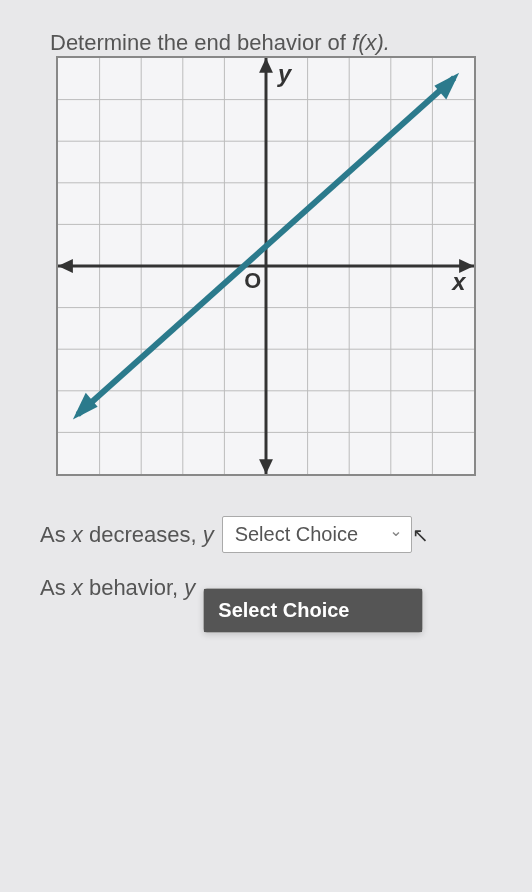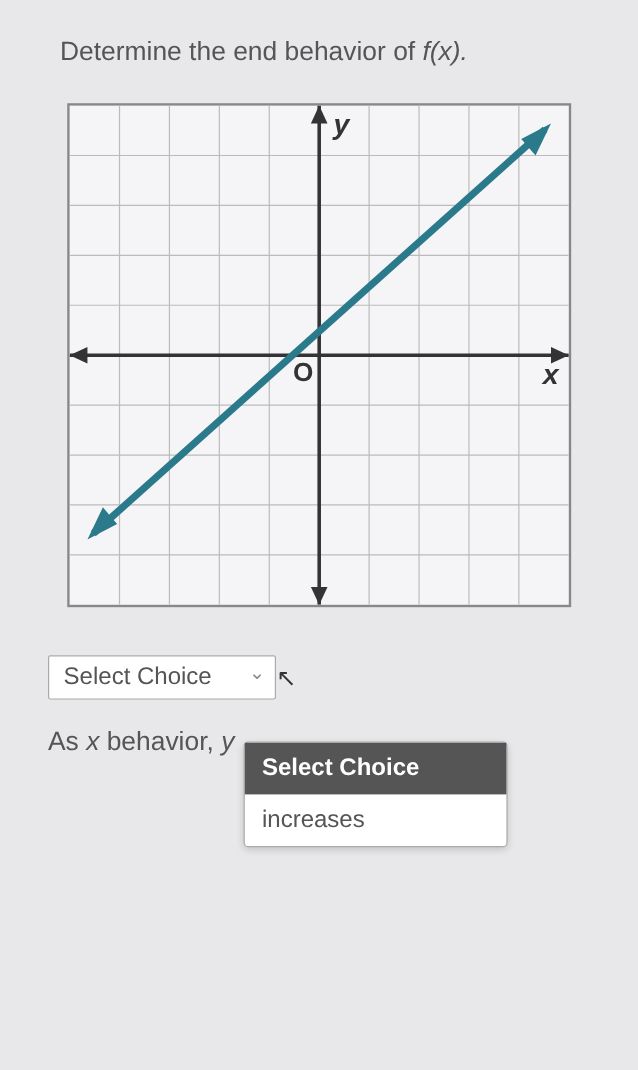--- a/index.html
+++ b/index.html
@@ -7,21 +7,20 @@
       font-family: Arial, sans-serif;
       background: #e8e8ea;
       width: 532px;
       height: 892px;
       padding: 30px 30px;
       color: #4a4a4a;
     }
     .question-title {
       font-size: 22px;
       color: #555;
-      margin-bottom: 30px;
       padding-left: 20px;
     }
     .question-title .fn { font-style: italic; }
     .graph-container {
       width: 420px;
       height: 420px;
       margin: 0 auto 40px;
       background: #f5f5f7;
       border: 2px solid #888;
       position: relative;
@@ -135,29 +134,31 @@
       <polygon points="15,365 40,352 28,338"></polygon>
     </g>
 
     <text x="222" y="24" font-size="24" font-weight="bold" font-style="italic" fill="#333">y</text>
     <text x="398" y="234" font-size="24" font-weight="bold" font-style="italic" fill="#333">x</text>
     <text x="188" y="232" font-size="22" font-weight="bold" fill="#333">O</text>
   </svg>
 </div>
 
 <div class="answer-row">
+  <span>
+    <span>As </span><span class="var">x</span><span> decreases, </span><span class="var">y</span>
+  </span>
   <div class="select-box" style="position:relative;">
     <span>Select Choice</span>
     <span class="cursor-icon">↖</span>
   </div>
 </div>
 
 <div class="answer-row">
   <span>
     <span>As </span><span class="var">x</span><span> behavior, </span><span class="var">y</span>
   </span>
   <div class="dropdown-open">
     <div class="dropdown-panel">
       <div class="dropdown-item selected">Select Choice</div>
-      <div class="dropdown-item">increases</div>
     </div>
   </div>
 </div>
 
 </body></html>

